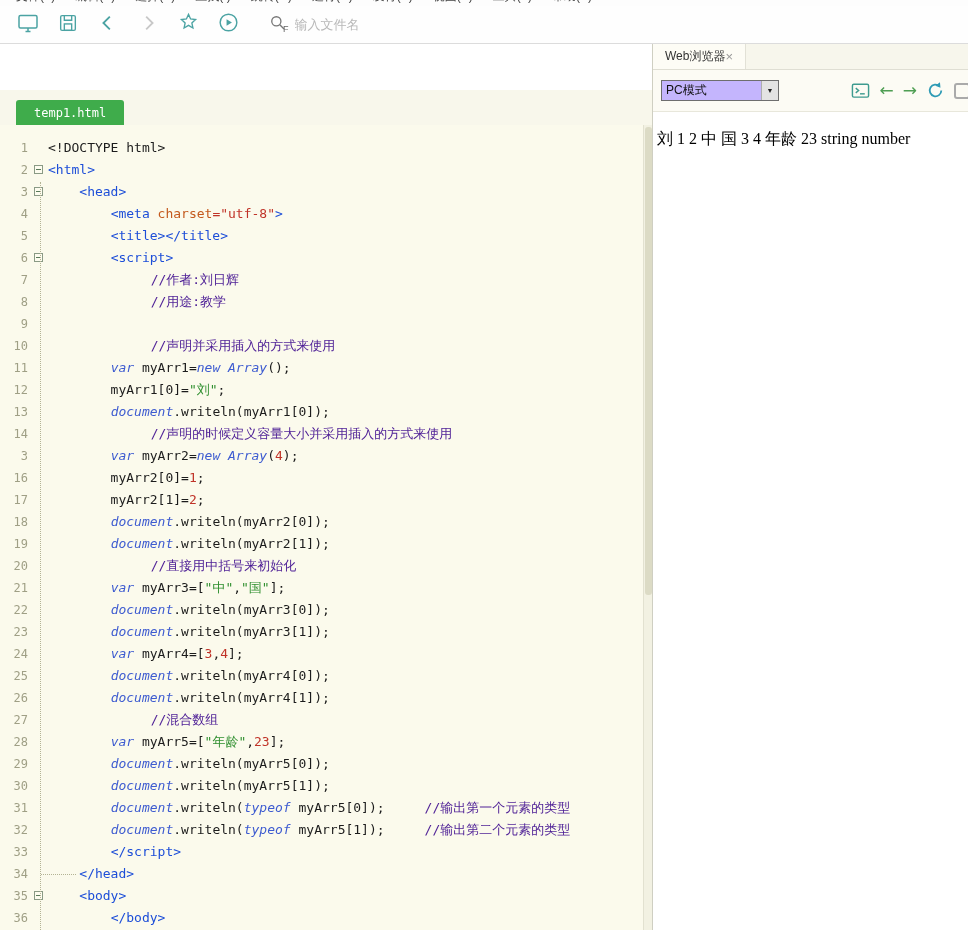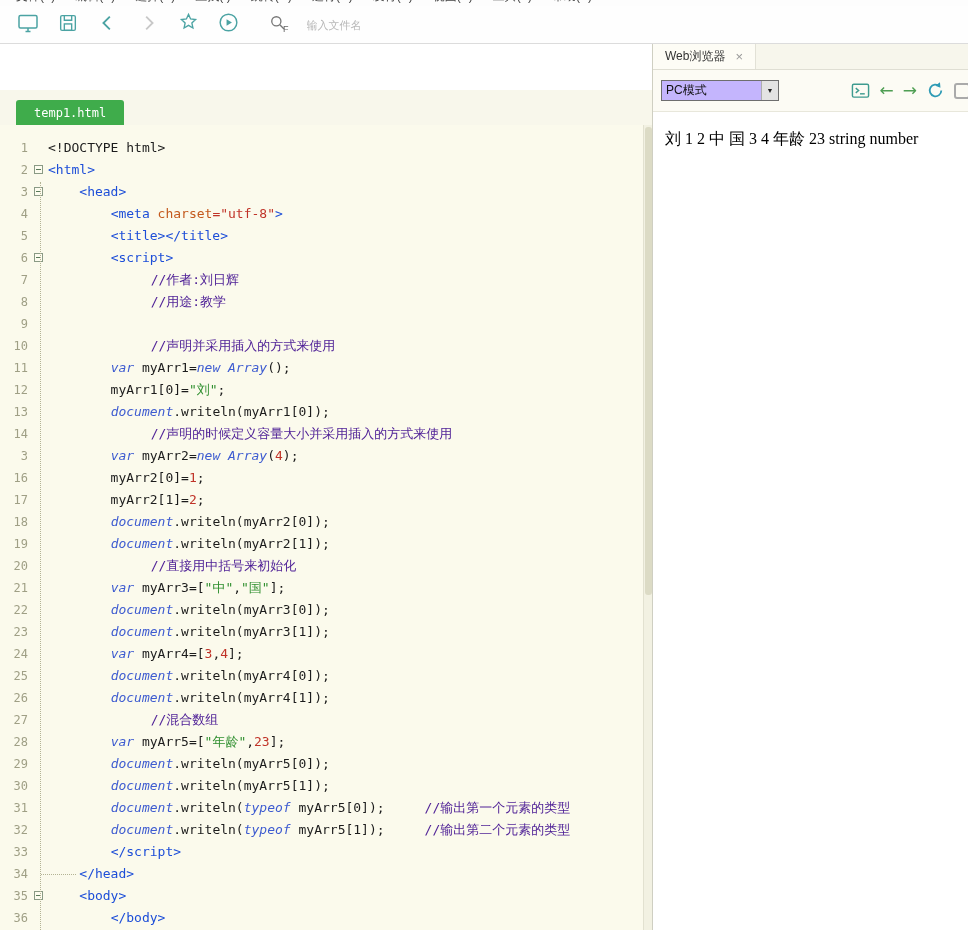--- a/index.html
+++ b/index.html
@@ -10,22 +10,22 @@
   .menustrip { height: 6px; overflow: hidden; background: #FDFDFD; }
   .menustrip-inner { display: flex; gap: 20px; padding-left: 16px; margin-top: -12px;
                      font-size: 12px; color: #444; white-space: nowrap; }
 
   
   .toolbar { height: 38px; display: flex; align-items: center; padding-left: 12px;
              background: #FEFEFE; border-bottom: 1px solid #DCDCDC; gap: 8px; }
   .tbtn { width: 32px; height: 30px; display: flex; align-items: center; justify-content: center; }
   .searchwrap { display: flex; align-items: center; margin-left: 16px; }
   .search-letter { font-size: 9px; color: #666; margin: 8px 6px 0 -5px; }
-  .search-input { border: none; outline: none; background: transparent; font-size: 11px;
-                  width: 220px; color: #0f172a; margin-left: 12px; }
+  .search-input { border: none; outline: none; background: transparent; font-size: 13px;
+                  width: 220px; color: #0f172a; }
   .search-input::placeholder { color: #B8B8B8; }
 
   .main { display: flex; height: 886px; }
 
   
   .left { width: 652px; display: flex; flex-direction: column; position: relative; }
   .edittabs { height: 35px; background: #F8F7EB; display: flex; align-items: flex-end; padding-left: 16px; margin-top: 46px; }
   .gtab { height: 25px; background: #3FAC4B; color: #fff; font-size: 12px; display: flex;
           align-items: center; padding: 0 18px; border-radius: 3px 3px 0 0;
           font-family: "DejaVu Sans Mono", monospace; }
@@ -56,37 +56,37 @@
 
   .vscroll { position: absolute; right: 0; top: 0; width: 9px; height: 100%;
              background: #F2F1E2; border-left: 1px solid #E2E1D0; }
   .vthumb { position: absolute; left: 1px; top: 2px; width: 7px; height: 468px;
             background: #DCDBC5; border-radius: 3px; }
 
   
   .right { width: 316px; border-left: 1px solid #CFCFC2; display: flex; flex-direction: column; background: #fff; }
   .browtabs { height: 26px; background: #F7F6EC; border-bottom: 1px solid #DFDED3; display: flex; }
   .btab { background: #FDFCF5; border-right: 1px solid #E2E1D6; display: flex; align-items: center;
-          gap: 10px; padding: 0 12px; font-size: 12px; color: #333; }
+          padding: 0 12px; font-size: 12px; color: #333; }
   .btab-close { color: #999; font-size: 13px; }
 
   .browtoolbar { height: 42px; display: flex; align-items: center; padding: 0 8px; gap: 8px;
                  background: #FCFBF4; border-bottom: 1px solid #E8E7DB; overflow: hidden; }
   .select { width: 118px; height: 21px; border: 1px solid #6E6E6E; background: #c4b5fd;
             display: flex; align-items: center; }
   .select-label { flex: 1; font-size: 12px; padding-left: 4px; color: #111; }
   .select-arrow { width: 17px; height: 19px; background: #E3E3E3; border-left: 1px solid #ADADAD;
                   display: flex; align-items: center; justify-content: center; font-size: 7px; color: #222; }
   .bicons { margin-left: auto; display: flex; align-items: center; gap: 9px; }
   .bicon { display: flex; align-items: center; justify-content: center; }
   .arrow-ch { font-size: 17px; color: #4E9E53; font-family: "DejaVu Sans", sans-serif; line-height: 1; }
   .icon-clipped { width: 16px; height: 16px; border: 2px solid #AAA; border-radius: 3px;
                   flex: none; margin-right: -10px; }
 
-  .browcontent { flex: 1; background: #fff; padding: 17px 12px;
+  .browcontent { flex: 1; background: #fff; padding: 17px 4px;
                  font-family: "Liberation Serif", "DejaVu Serif", serif; font-size: 16px; color: #000; }
 </style>
 </head>
 <body>
 
 <div class="app">
 
   <div class="menustrip">
     <div class="menustrip-inner" id="menubar">
         <span>文件(F)</span>

